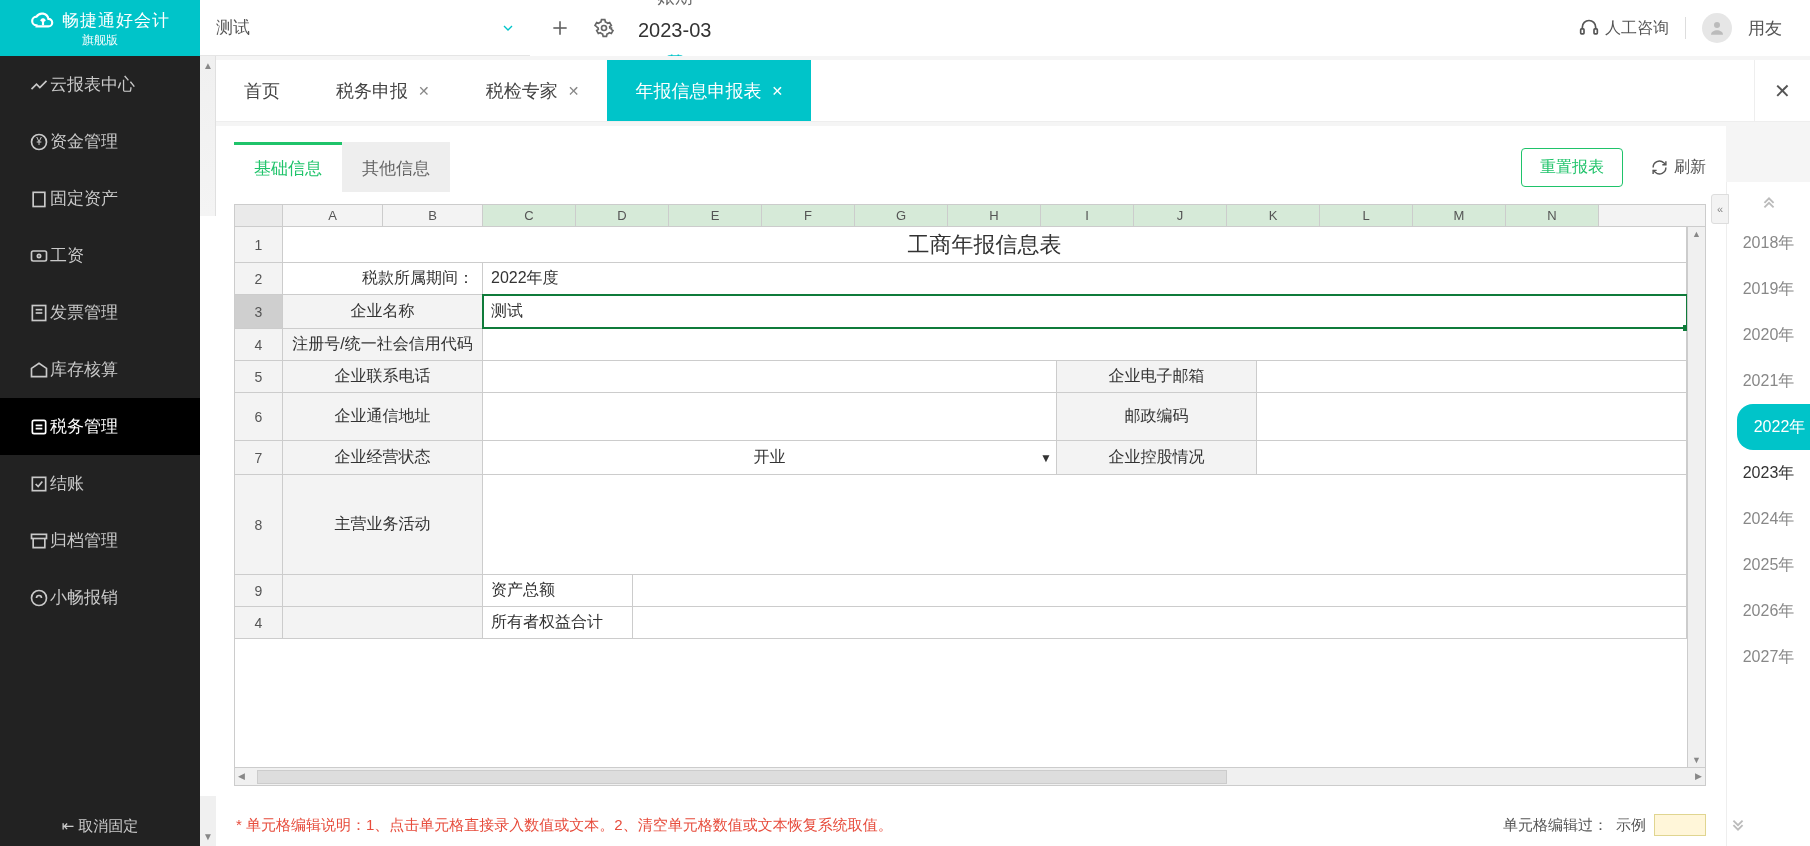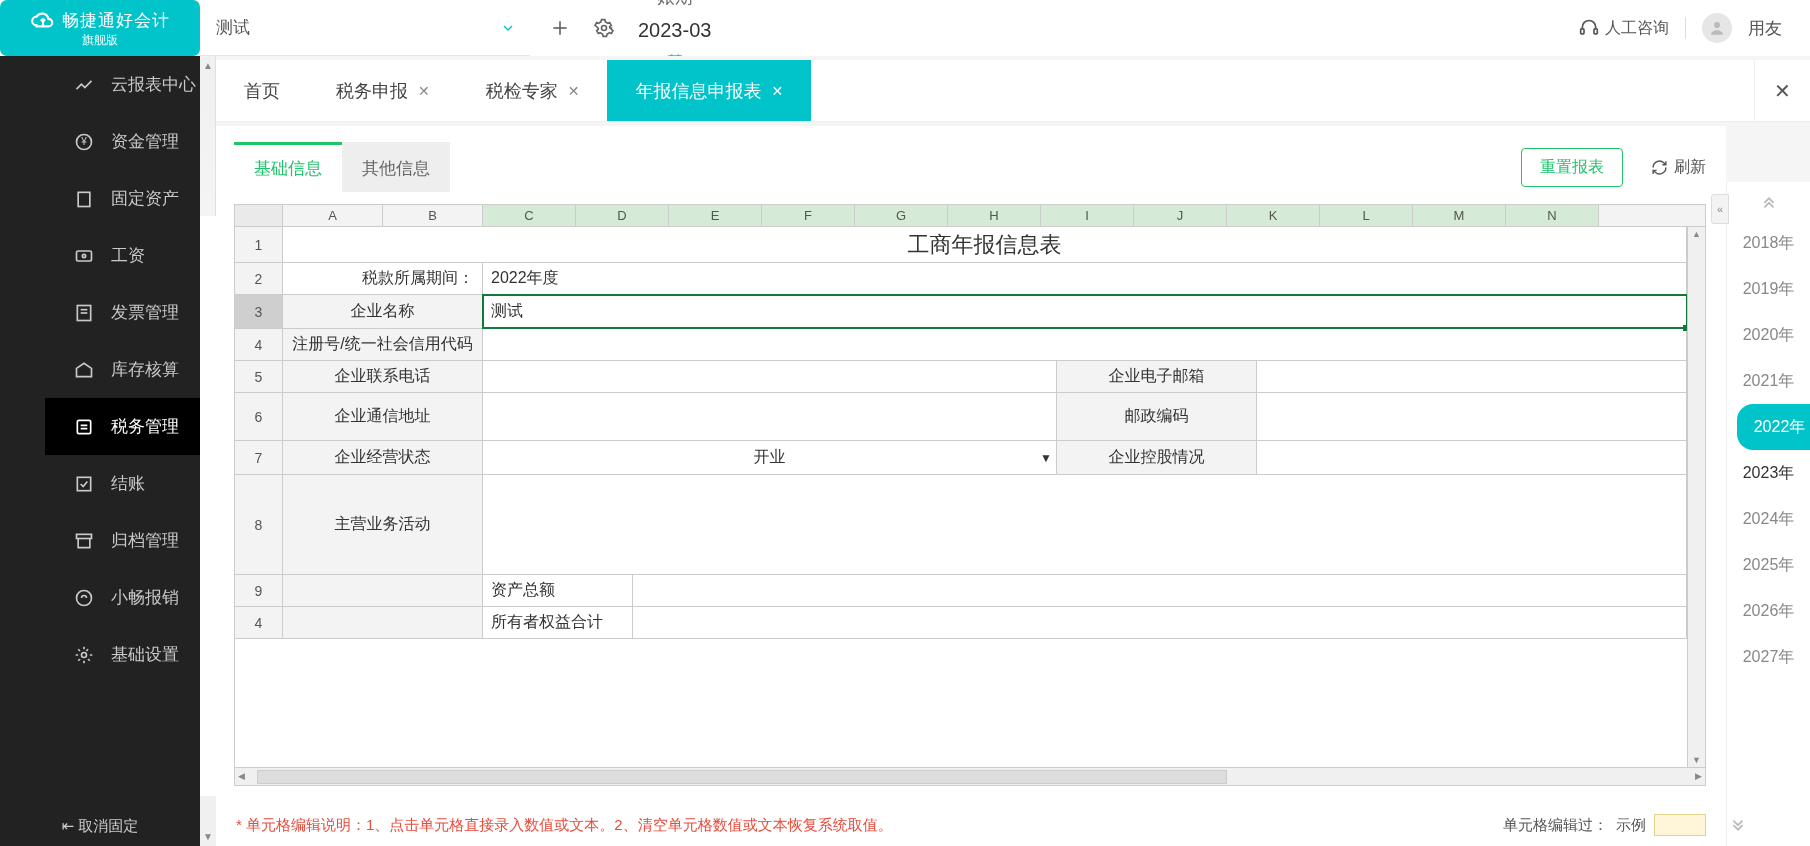--- a/index.html
+++ b/index.html
@@ -1,39 +1,39 @@
 <!DOCTYPE html>
 <html><head>
 <meta charset="utf-8">
 <style>
 * { margin:0; padding:0; box-sizing:border-box; font-family:"Microsoft YaHei","PingFang SC",sans-serif; }
 body { background:#fff; color:#333; font-size:14px; overflow:hidden; width:1810px; height:846px; position:relative; }
 
 
 .top-header { height:56px; display:flex; align-items:center; background:#fff; }
-.logo-block { width:200px; height:56px; background:#00c4c9; color:#fff; display:flex; flex-direction:column; align-items:center; justify-content:center;border-radius:7px; }
+.logo-block { width:200px; height:56px; background:#00c4c9; color:#fff; display:flex; flex-direction:column; align-items:center; justify-content:center; }
 .logo-row { display:flex; align-items:center; gap:6px; }
 .logo-icon { width:26px; height:26px; }
 .logo-text { font-size:17px; font-weight:500; letter-spacing:1px; }
 .logo-sub { font-size:12px; opacity:0.95; margin-top:-2px; }
 .org-select { width:330px; height:56px; display:flex; align-items:center; padding:0 16px; border-bottom:1px solid #e5e5e5; font-size:17px; color:#555; position:relative; }
 .org-select .chev { position:absolute; right:14px; color:#00c4c9; }
 .hdr-icons { display:flex; align-items:center; gap:24px; padding:0 20px; height:56px; }
 .hdr-icons .ic { color:#666; cursor:pointer; }
 .period-block { display:flex; align-items:center; gap:10px; font-size:18px; color:#666;flex-direction:column; }
 .period-val { color:#333; font-size:20px; }
 .hdr-right { margin-left:auto; display:flex; align-items:center; gap:16px; padding-right:28px; }
 .consult { display:flex; align-items:center; gap:6px; color:#555; font-size:16px; }
 .vdiv { width:1px; height:22px; background:#ddd; }
 .avatar { width:30px; height:30px; border-radius:50%; background:#e6e6e6; display:flex; align-items:center; justify-content:center; color:#aaa; }
 .uname { font-size:17px; color:#555; }
 
 
 .sidebar { position:absolute; left:0; top:56px; bottom:0; width:200px; background:#222; color:#c9c9c9; }
-.side-item { height:57px; display:flex; align-items:center; gap:16px; padding-left:28px; font-size:17px; cursor:pointer;margin-left:45px; }
+.side-item { height:57px; display:flex; align-items:center; gap:0; padding-left:28px; font-size:17px; cursor:pointer; }
 .side-item.active { background:#000; color:#fff; }
 .side-item .si-ic { width:22px; display:flex; justify-content:center; }
 .side-footer { position:absolute; bottom:0; left:0; right:0; height:40px; display:flex; align-items:center; justify-content:center; gap:4px; color:#ccc; font-size:15px; background:#222; }
 .scroll-hint { position:absolute; left:200px; top:56px; width:16px; height:160px; background:linear-gradient(#f0f0f0,#f4f4f4); border-right:1px solid #e0e0e0; }
 .scroll-hint::before { content:"▲"; position:absolute; top:4px; left:3px; font-size:10px; color:#888; }
 .scroll-hint2 { position:absolute; left:200px; bottom:0; width:16px; height:50px; background:#f0f0f0; }
 .scroll-hint2::before { content:"▼"; position:absolute; bottom:4px; left:3px; font-size:10px; color:#888; }
 
 
 .main { position:absolute; left:216px; top:56px; right:0; bottom:0; background:#f5f5f5; }
@@ -256,29 +256,20 @@
       </div>
       <div class="side-item">
         <span class="si-ic">
           <svg width="20" height="20" viewBox="0 0 24 24" stroke="currentColor" stroke-width="2" fill="none">
             <circle cx="12" cy="12" r="9"></circle>
             <path d="M9 12c0-2 1-3 3-3s3 1 3 3"></path>
           </svg>
         </span>
         <span>小畅报销</span>
       </div>
-      <div class="side-item">
-        <span class="si-ic">
-          <svg width="20" height="20" viewBox="0 0 24 24" stroke="currentColor" stroke-width="2" fill="none">
-            <circle cx="12" cy="12" r="3"></circle>
-            <path d="M12 2v3m0 14v3m10-10h-3M5 12H2m14.9-6.9l-2.1 2.1M7.2 16.8l-2.1 2.1m13.8 0l-2.1-2.1M7.2 7.2L5.1 5.1"></path>
-          </svg>
-        </span>
-        <span>基础设置</span>
-      </div>
     </div>
   <div class="side-footer">
     <span>⇤</span>
     <span>取消固定</span>
   </div>
 </div>
 <div class="scroll-hint"></div>
 <div class="scroll-hint2"></div>
 
 <div class="main">

